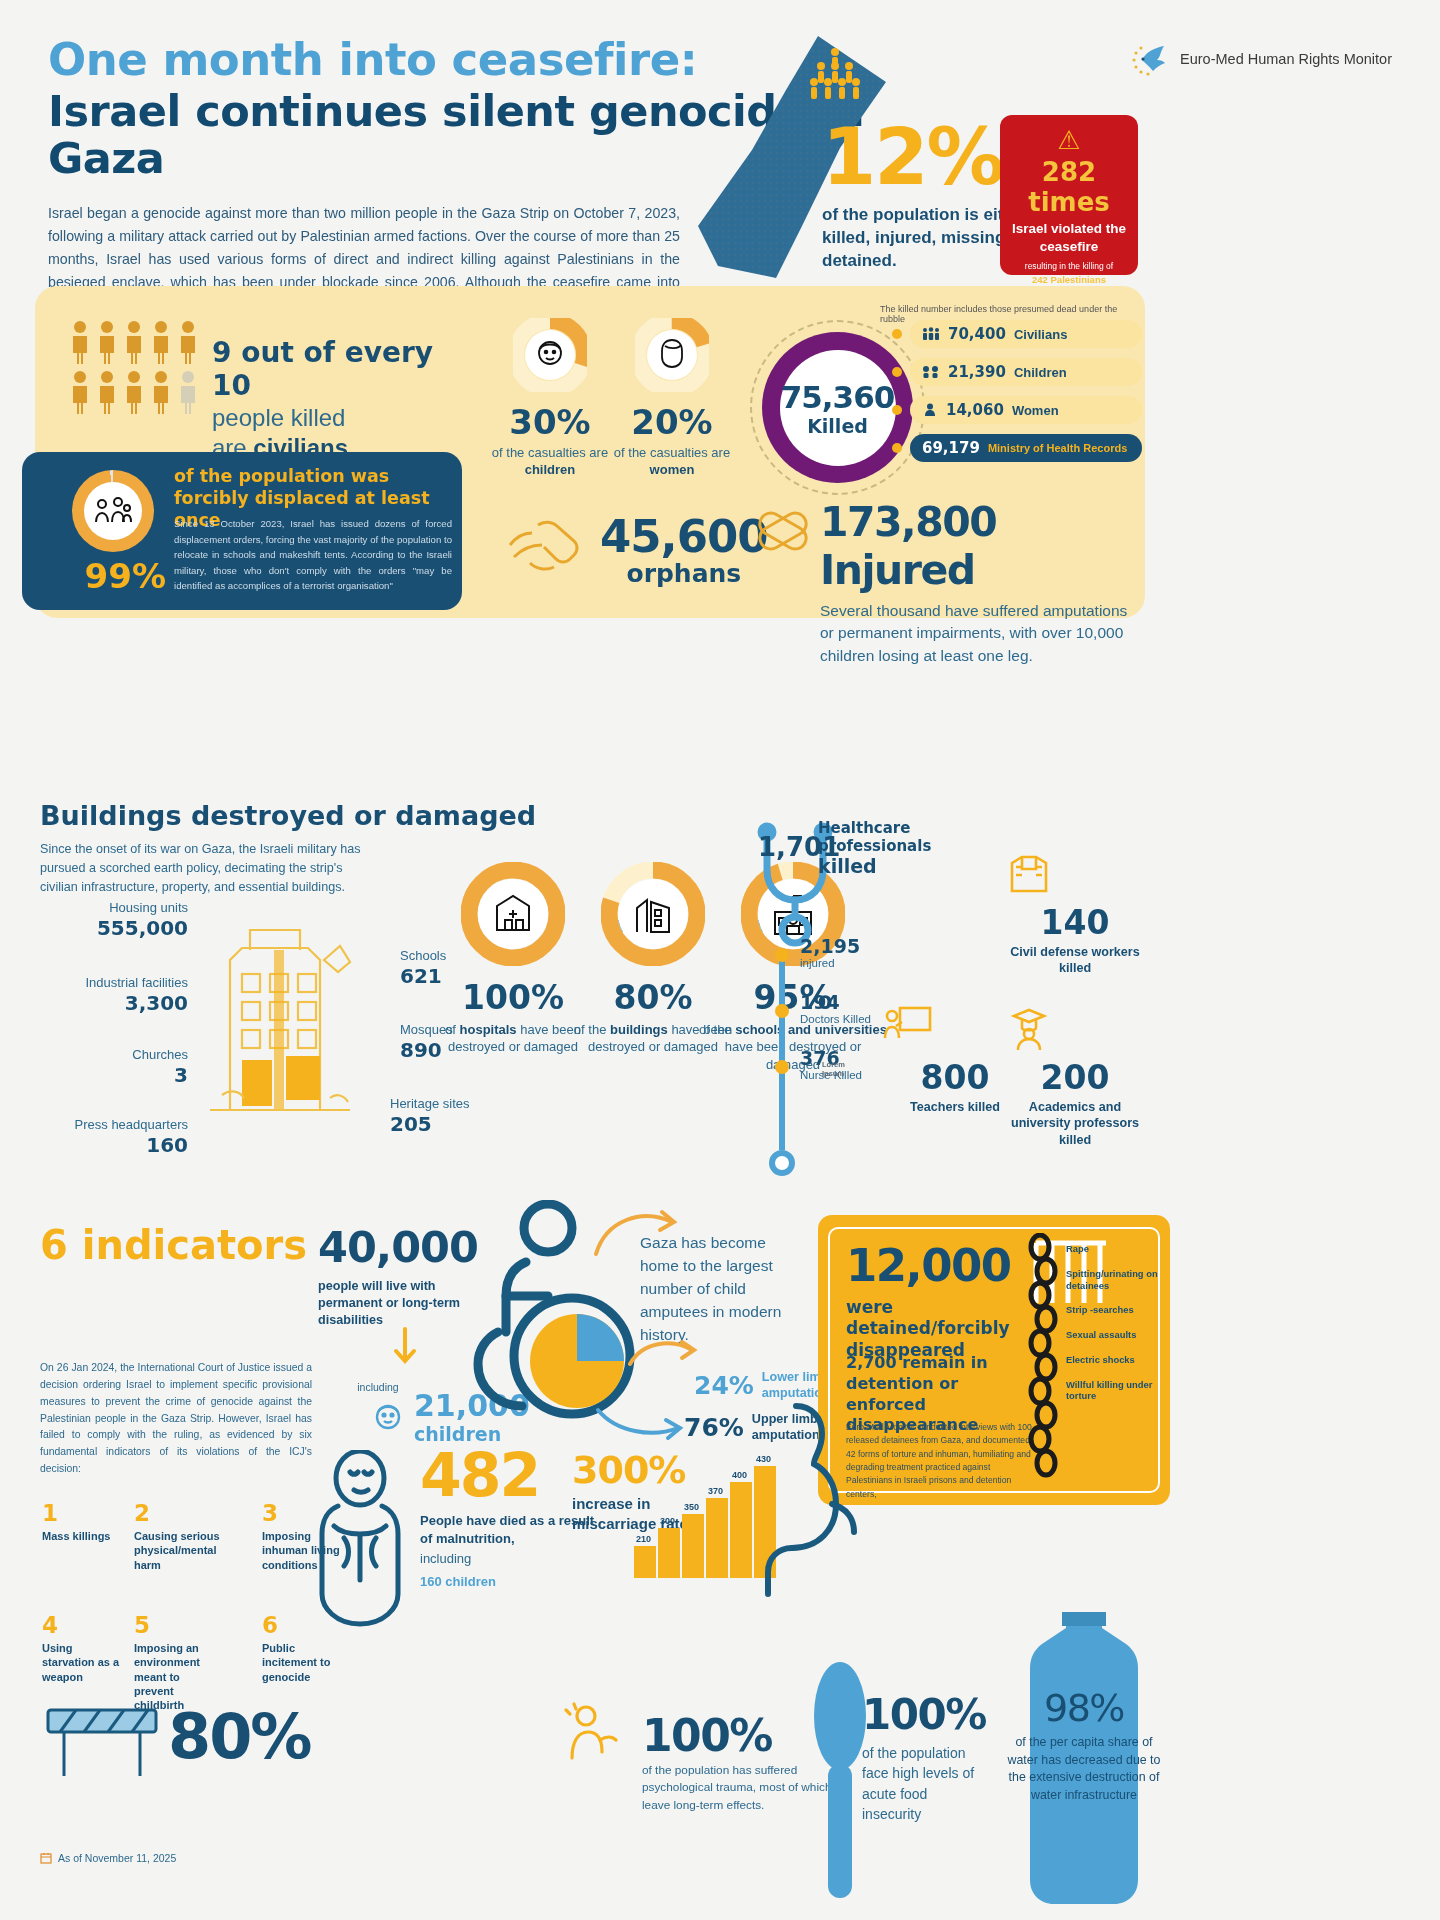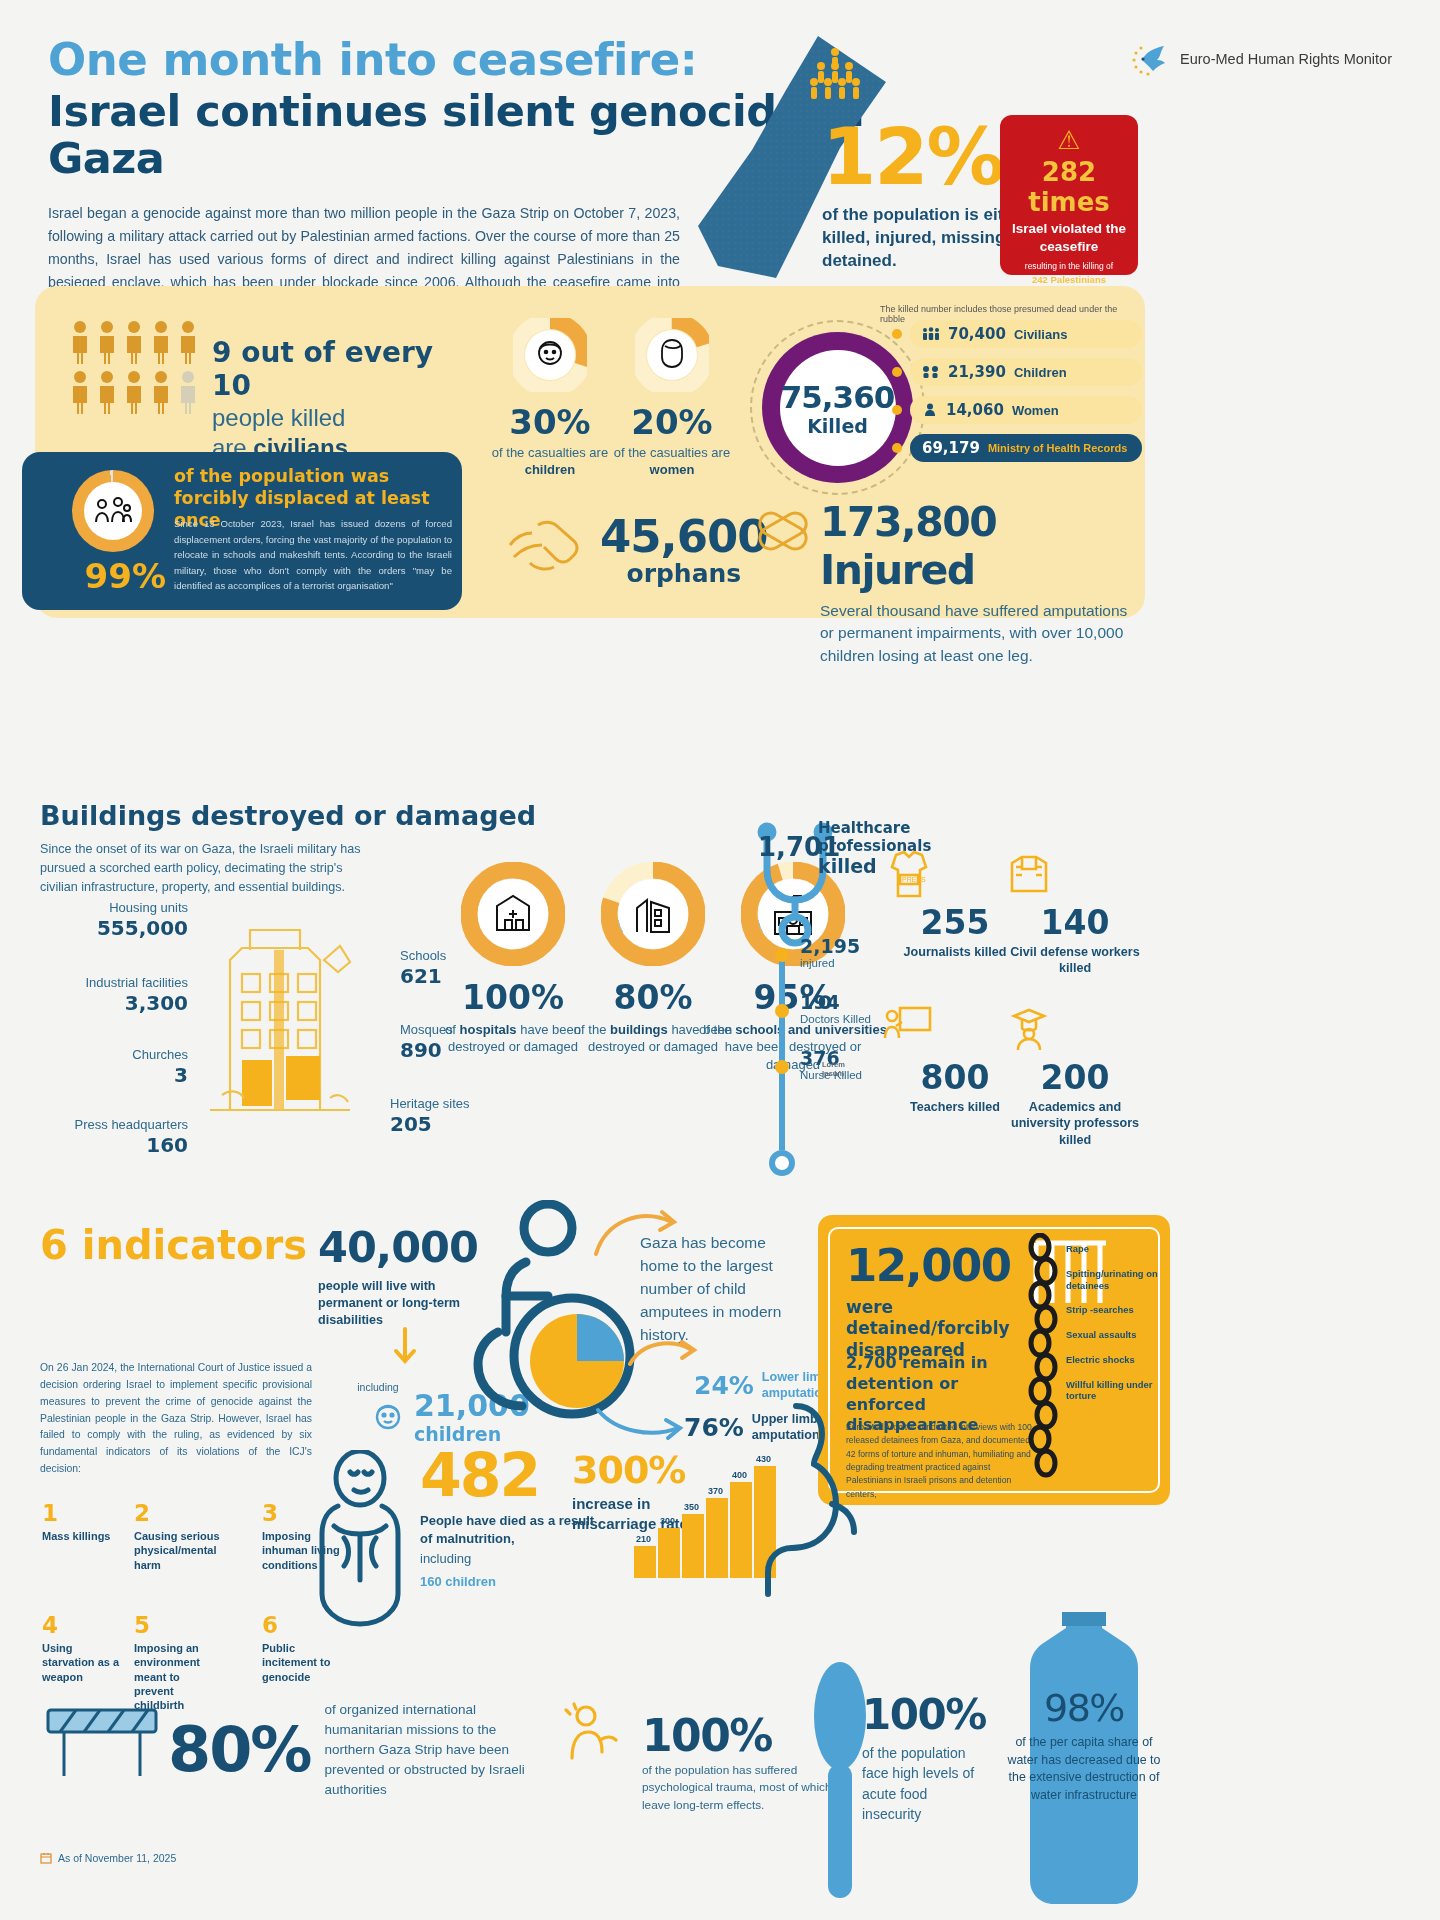--- a/index.html
+++ b/index.html
@@ -661,31 +661,20 @@
     <div class="n">194</div>
     <div class="l">Doctors Killed</div>
   </div>
   <div class="tl-dot" style="top:1060px;"></div>
   <div class="tl-item" style="top:1047px;">
     <div class="n">376</div>
     <div class="l" style="position:relative;"><span>Nurse Killed</span><span style="position:absolute;left:22px;top:-9px;font-size:7.5px;font-weight:700;color:#5b6b77;">Lorem Ipsum</span></div>
   </div>
   <div style="position:absolute;left:769px;top:1150px;width:26px;height:26px;border:6px solid #4ea3d4;border-radius:50%;background:#fff;"></div>
 
-  <div class="stat4" style="left:880px;top:845px;">
-    <div class="ic">
-      <svg width="58" height="58" viewBox="0 0 58 58" fill="none" stroke="#f5b21d" stroke-width="2.6">
-        <path d="M16 10l8-3 5 5 5-5 8 3 4 12-6 3v26H18V25l-6-3z"></path>
-        <rect x="20" y="30" width="18" height="9"></rect>
-          <text x="22" y="37" font-size="7" fill="#f5b21d" stroke="none" font-family="Liberation Sans">PRESS</text>
-      </svg>
-    </div>
-    <div class="n">255</div>
-    <div class="l">Journalists killed</div>
-  </div>
 
   <div class="stat4" style="left:1000px;top:845px;">
     <div class="ic">
       <svg width="58" height="58" viewBox="0 0 58 58" fill="none" stroke="#f5b21d" stroke-width="2.6">
         <path d="M12 18l10-6h14l10 6v28H12z"></path>
           <path d="M22 12v12h14V12"></path>
         <path d="M16 22h6M36 22h6M16 30h6M36 30h6"></path>
       </svg>
     </div>
     <div class="n">140</div>
@@ -903,21 +892,20 @@
     <svg width="120" height="82" viewBox="0 0 120 82" fill="none">
       <rect x="6" y="10" width="108" height="22" rx="3" fill="#9ccbe6" stroke="#1a5a7e" stroke-width="3"></rect>
       <g stroke="#1a5a7e" stroke-width="3">
         <path d="M18 32L34 10M42 32L58 10M66 32L82 10M90 32L106 10"></path>
         <path d="M22 32v44M98 32v44"></path>
       </g>
     </svg>
   </span>
   <div class="b80" style="left:168px;">
     <span class="n">80%</span>
-    <span class="c">of organized international humanitarian missions to the northern Gaza Strip have been prevented or obstructed by Israeli authorities</span>
   </div>
   <div class="asof">
     <span>
       <svg width="12" height="12" viewBox="0 0 12 12" fill="none" stroke="#e08b2a" stroke-width="1.2">
         <rect x="1" y="2" width="10" height="9"></rect>
           <path d="M1 5h10M4 1v2M8 1v2"></path>
       </svg>
     </span>
     <span>As of November 11, 2025</span>
   </div>

